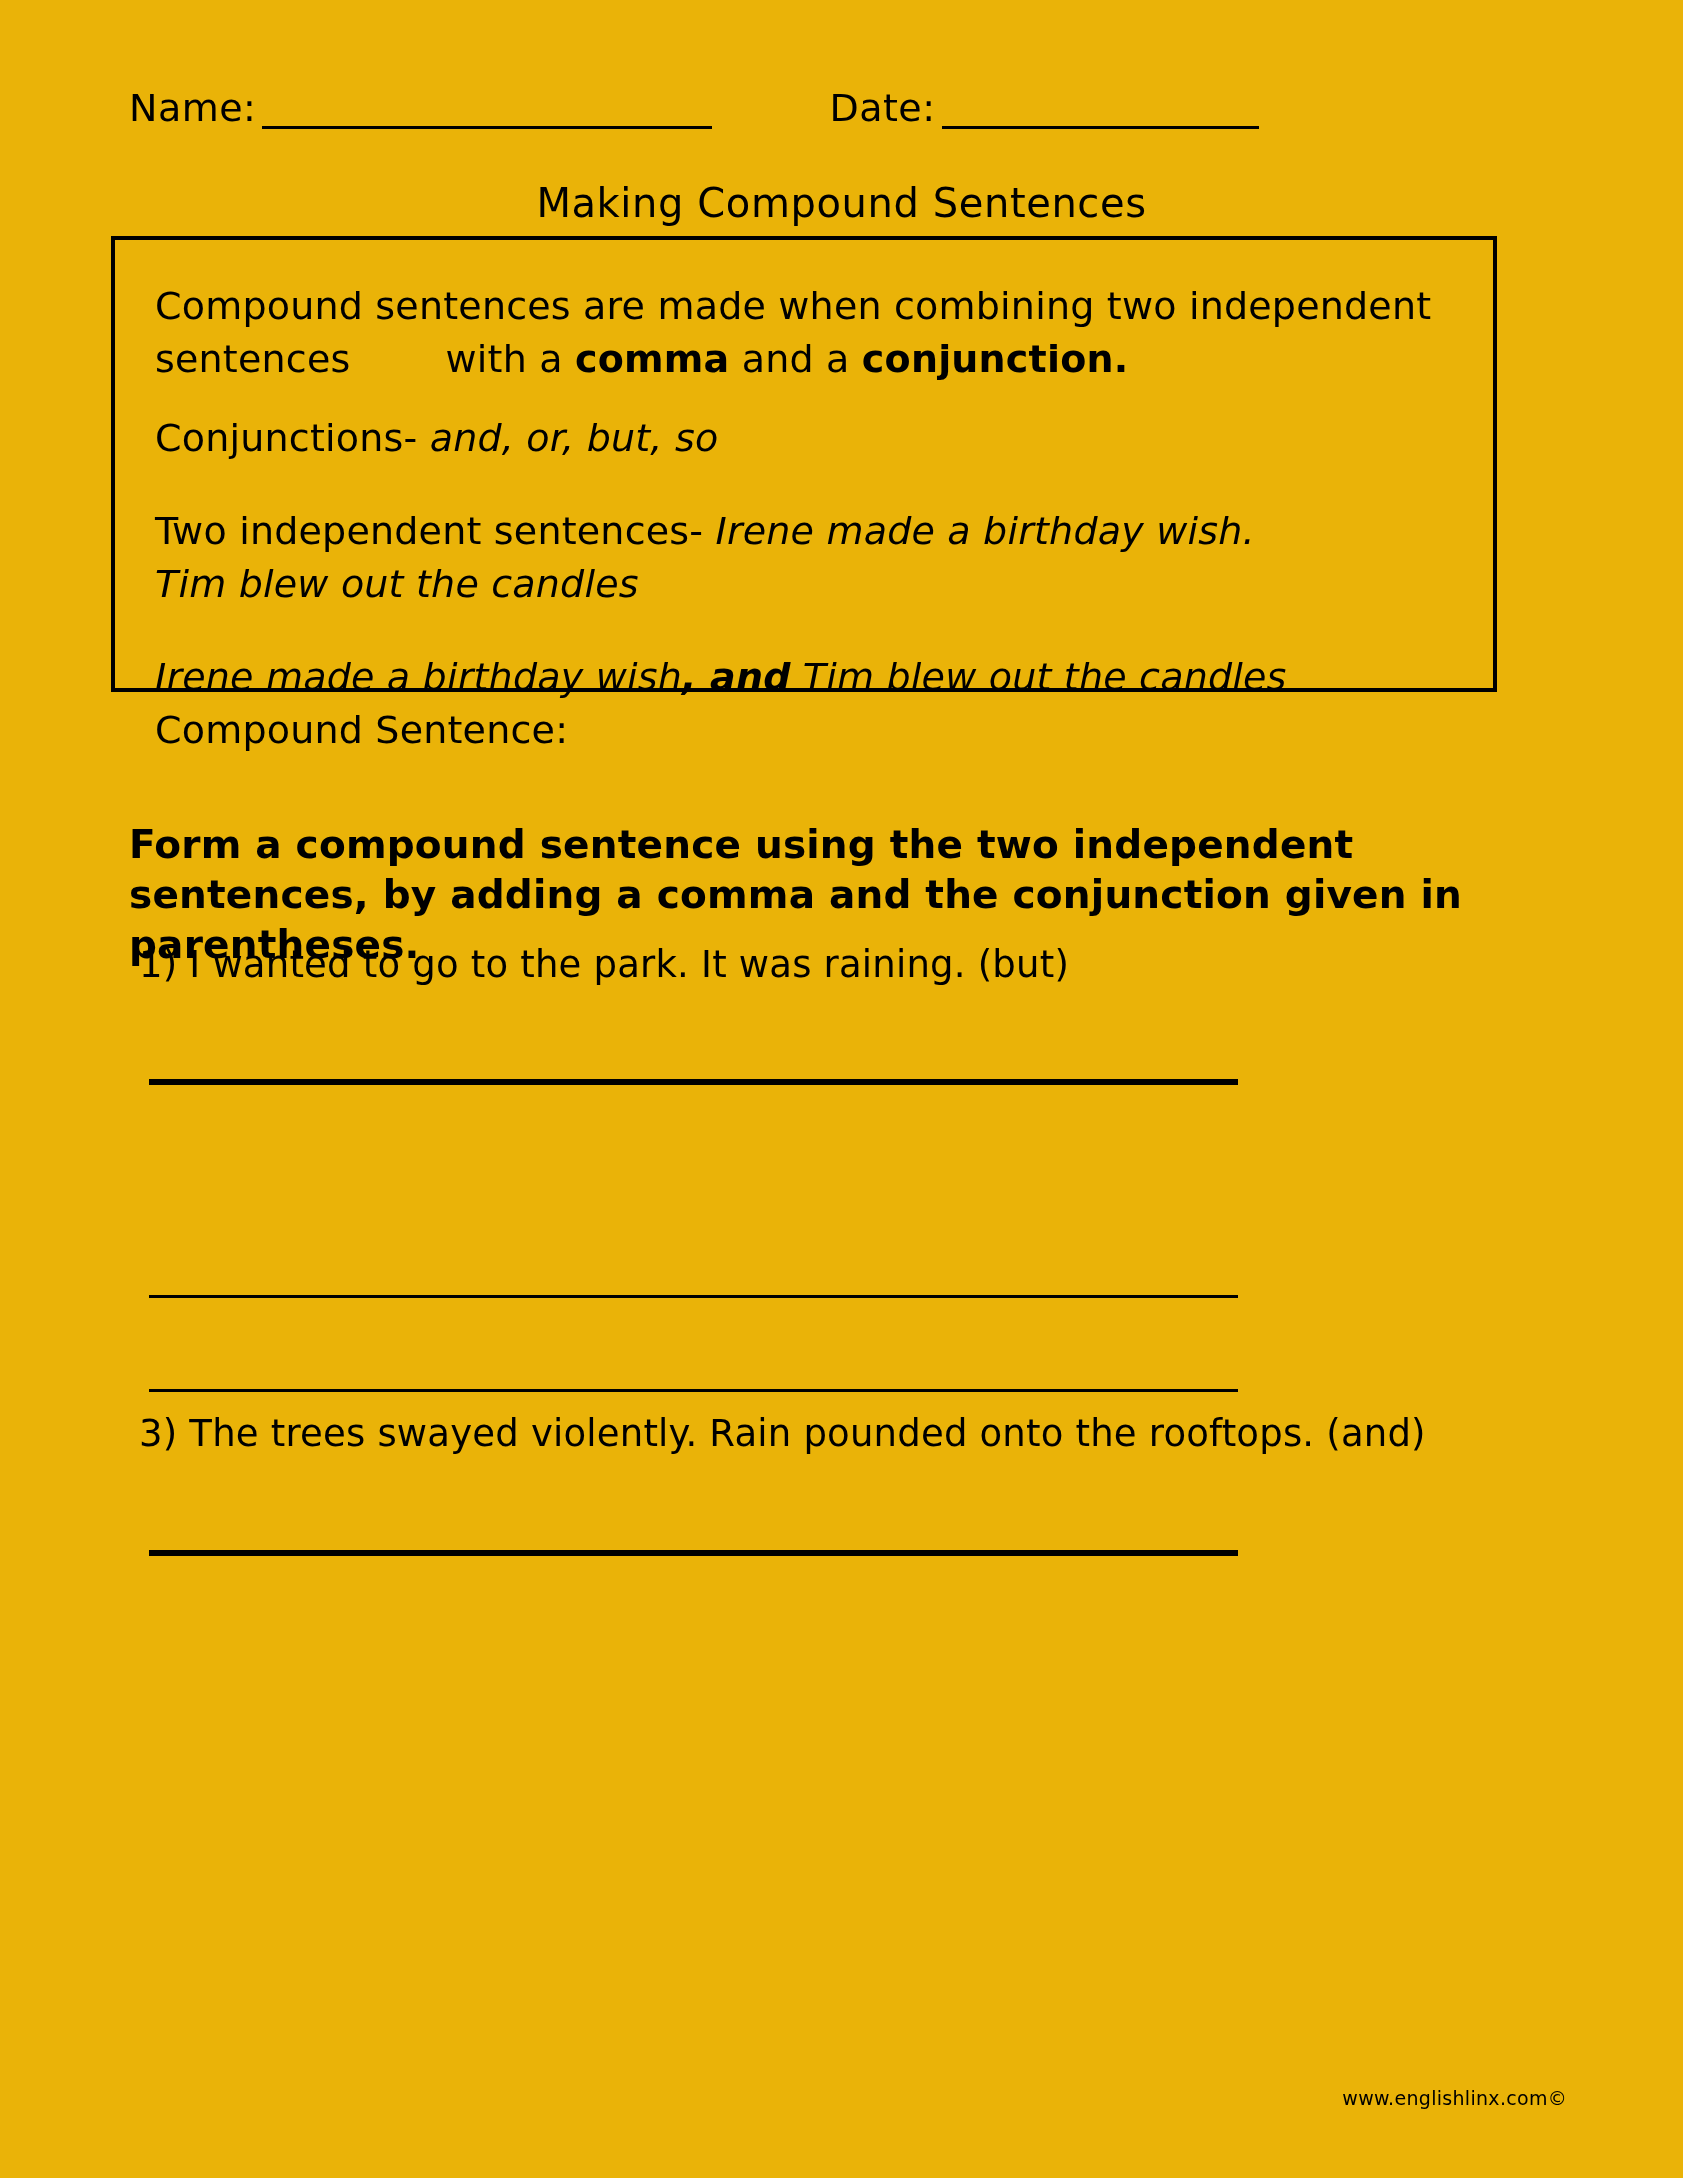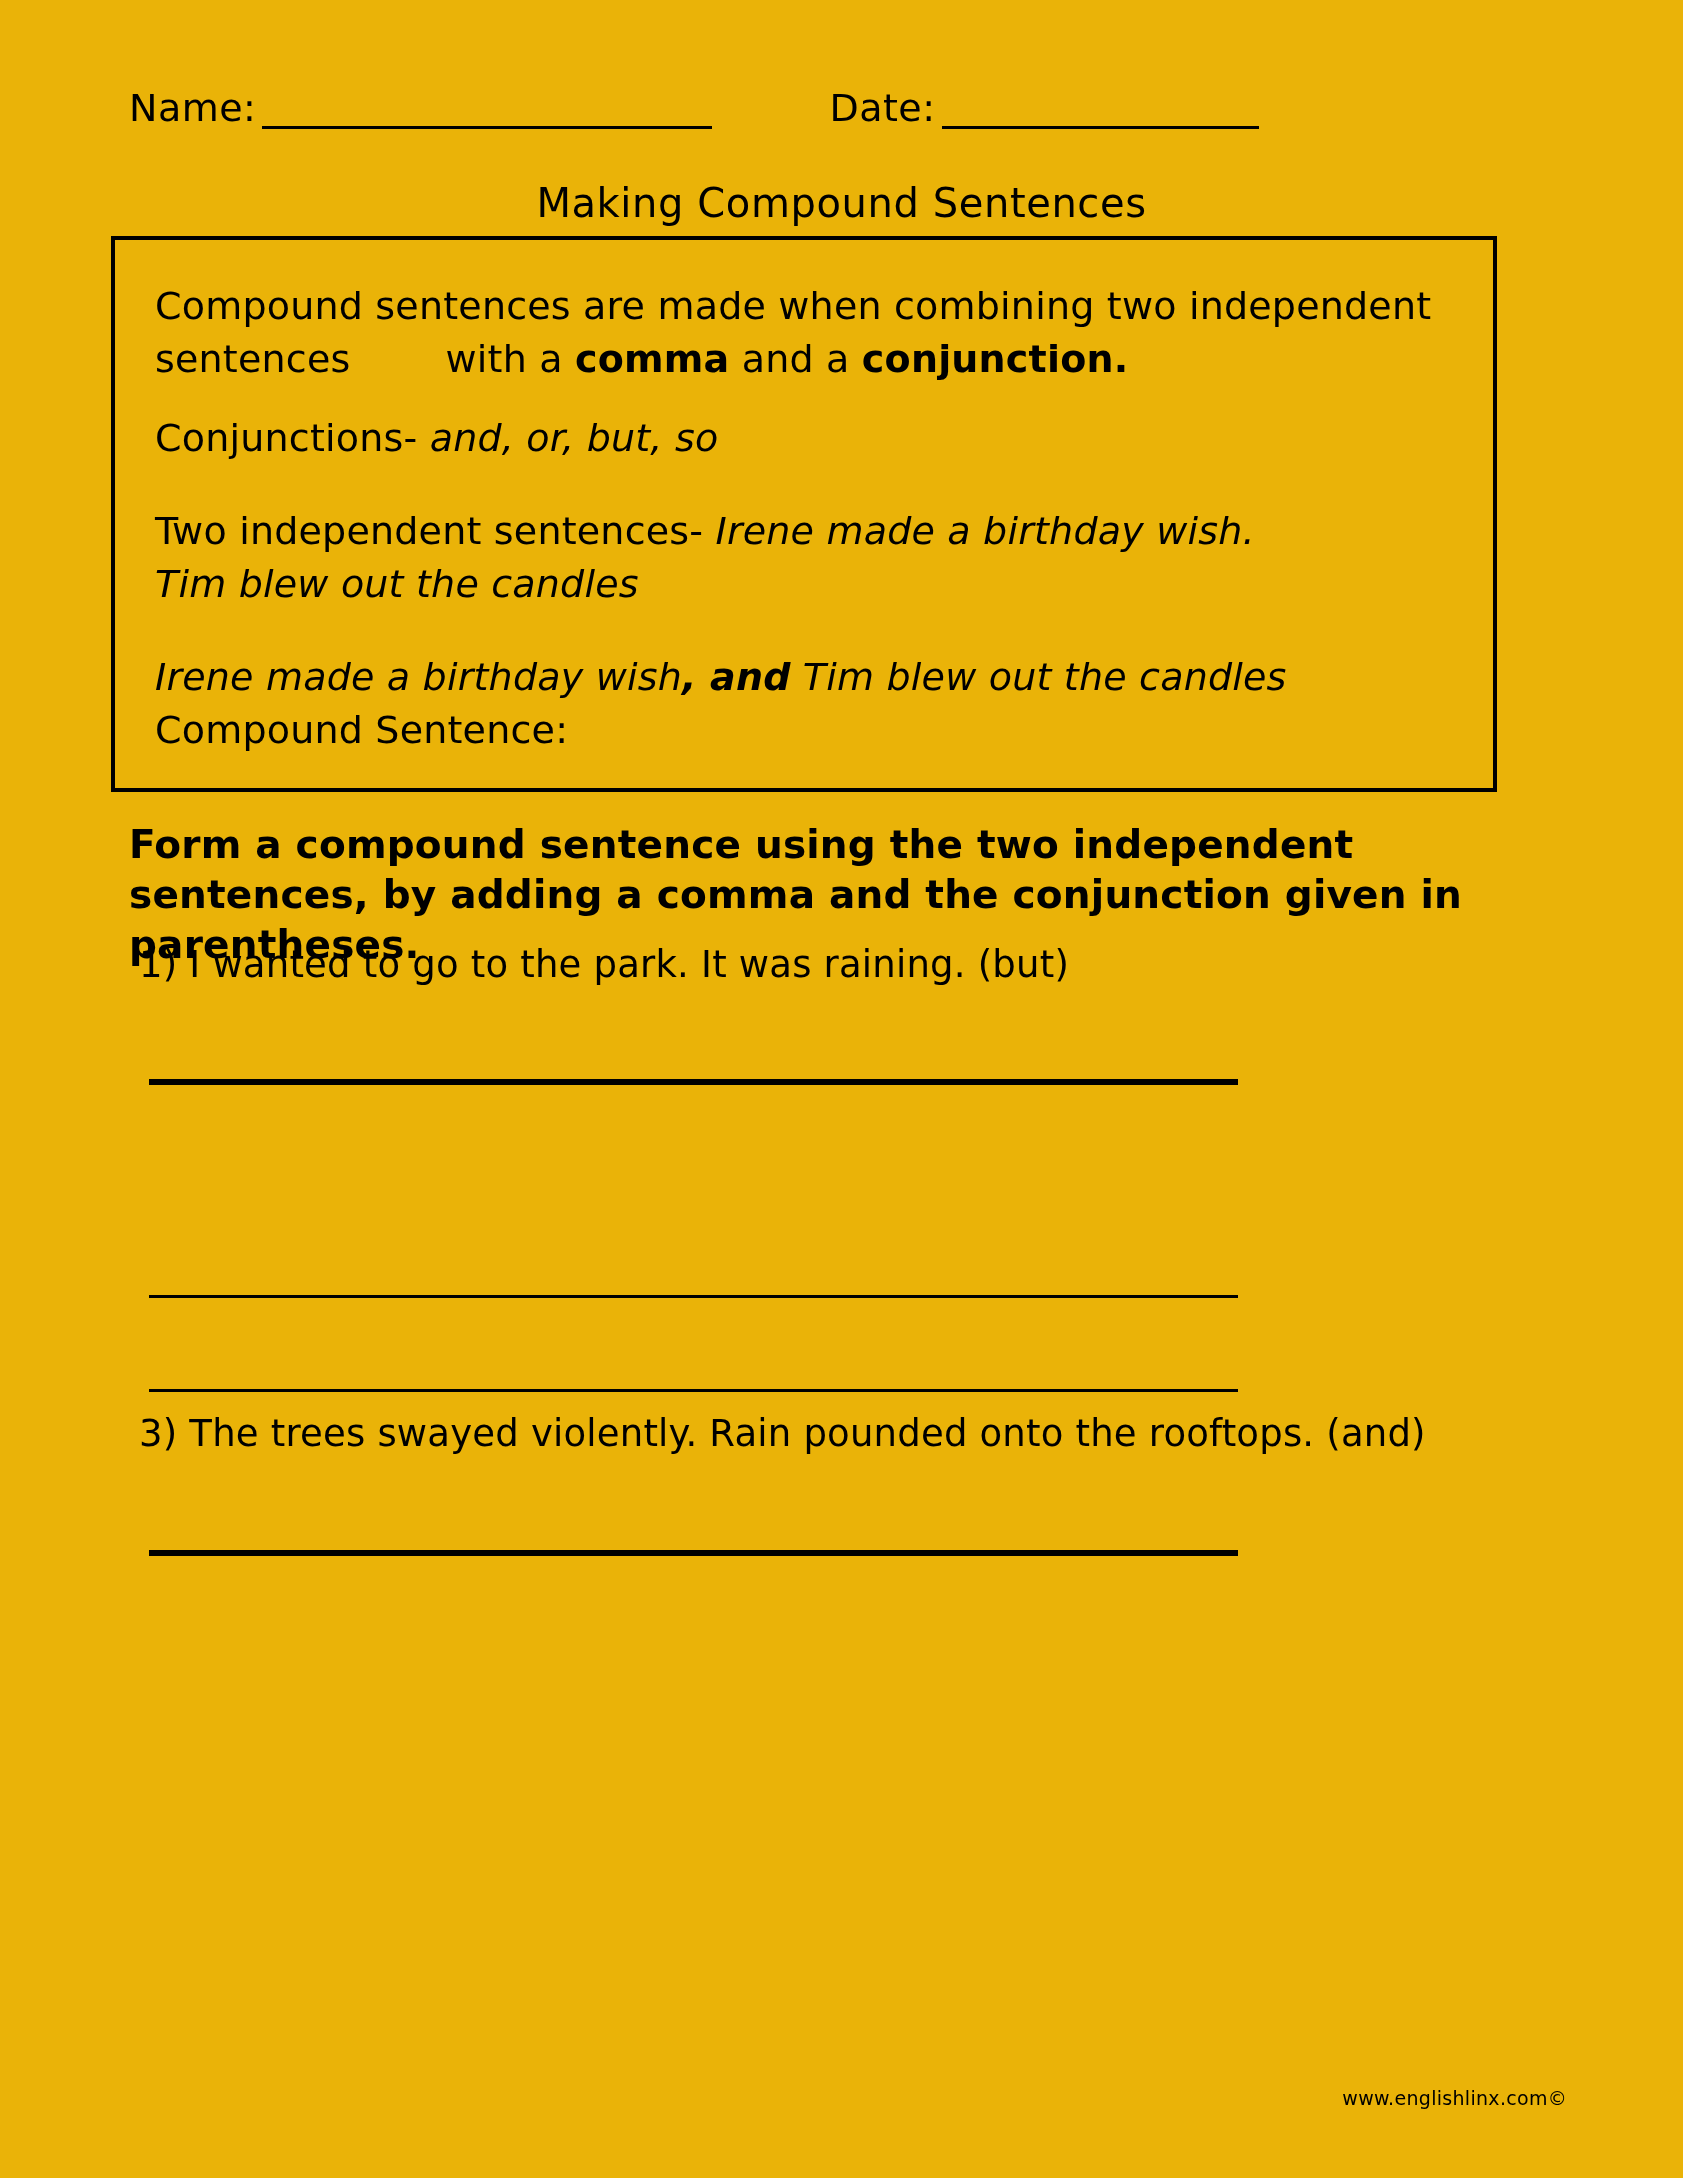--- a/index.html
+++ b/index.html
@@ -56,21 +56,21 @@
     font-size: 40px;
     letter-spacing: 0.6px;
   }
 
   
   .info-box {
     position: absolute;
     left: 111px;
     top: 236px;
     width: 1386px;
-    height: 556px;
+    height: 456px;
     border: 4px solid #000;
     box-sizing: border-box;
     padding: 34px 40px 0 40px;
   }
   .info-line {
     font-size: 38px;
     line-height: 53px;
     letter-spacing: 0.2px;
   }
   .para1 { margin-top: 6px; }

